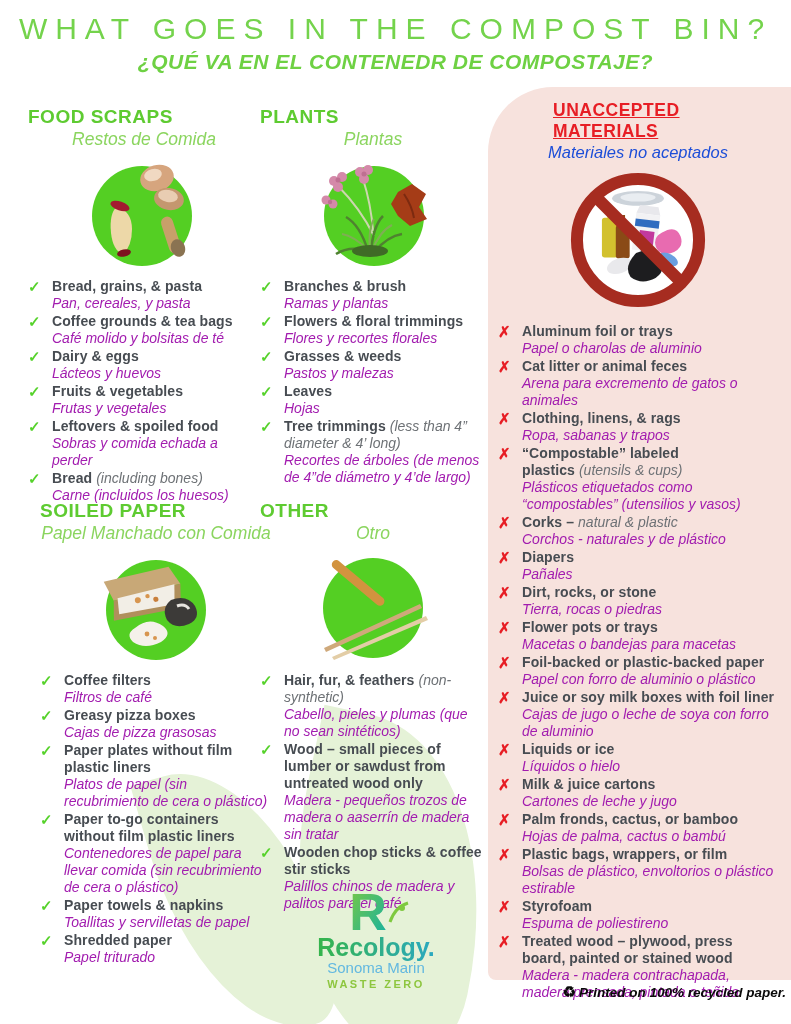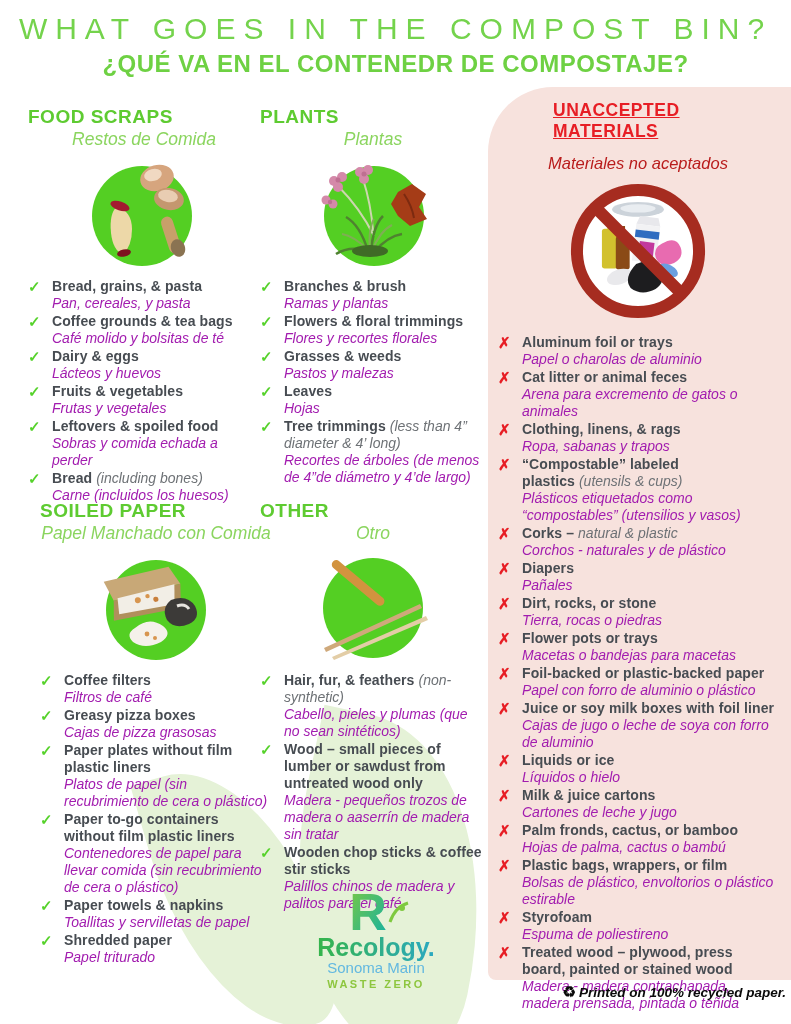--- a/index.html
+++ b/index.html
@@ -11,35 +11,35 @@
   .leaf-l{left:166px;top:760px;width:148px;height:280px;border-radius:0 100% 30% 100%;transform:rotate(-16deg);}
   .leaf-r{left:288px;top:722px;width:200px;height:330px;border-radius:0 100% 30% 100%;transform:rotate(12deg);}
 
   
   .pink-panel{position:absolute;left:488px;top:87px;right:0;bottom:44px;
               background:#f7e2dd;border-radius:65px 0 0 8px;z-index:0;}
 
   .title{position:absolute;top:12px;left:0;width:100%;text-align:center;margin:0;
          color:#74d34c;font-size:30px;font-weight:normal;letter-spacing:8px;z-index:2;}
   .subtitle{position:absolute;top:50px;left:0;width:100%;text-align:center;
-            color:#6ed143;font-size:24px;font-weight:bold;letter-spacing:.5px;z-index:2;}
+            color:#6ed143;font-size:21px;font-style:italic;font-weight:bold;letter-spacing:.5px;z-index:2;}
 
   .sec{position:absolute;z-index:2;}
   .sec h2{margin:0;text-align:left;font-size:19px;letter-spacing:.5px;color:#5ecb31;}
   .ssub{text-align:center;font-size:17.5px;font-style:italic;color:#8bd55f;margin-top:1px;}
   .photo{display:flex;justify-content:center;margin-top:4px;}
 
   .sec-food{left:28px;top:106px;width:232px;}
   .sec-plants{left:260px;top:106px;width:226px;}
   .sec-soiled{left:40px;top:500px;width:232px;}
   .sec-other{left:260px;top:500px;width:226px;}
 
   .sec-unaccepted{left:498px;top:100px;width:280px;}
   .sec-unaccepted h2{color:#e71e25;font-size:17.5px;line-height:21px;width:170px;margin:0 auto;text-decoration:underline;}
-  .sec-unaccepted .ssub{color:#b91c1c;font-size:16.5px;margin-top:12px;}
+  .sec-unaccepted .ssub{color:#1d4ed8;font-size:16.5px;margin-top:1px;}
 
   .list{margin-top:9px;}
   .item{display:flex;margin-bottom:1px;}
   .mark{width:24px;flex:none;font-weight:bold;font-size:15px;line-height:17px;}
   .check{color:#56d22b;}
   .cross{color:#e71e25;}
   .txt{flex:1;font-size:14px;line-height:17px;}
   .en{font-weight:bold;color:#474c52;letter-spacing:.1px;}
   .note{font-style:italic;color:#6d7175;font-weight:normal;margin-left:4px;}
   .es{font-style:italic;color:#a21caf;}

